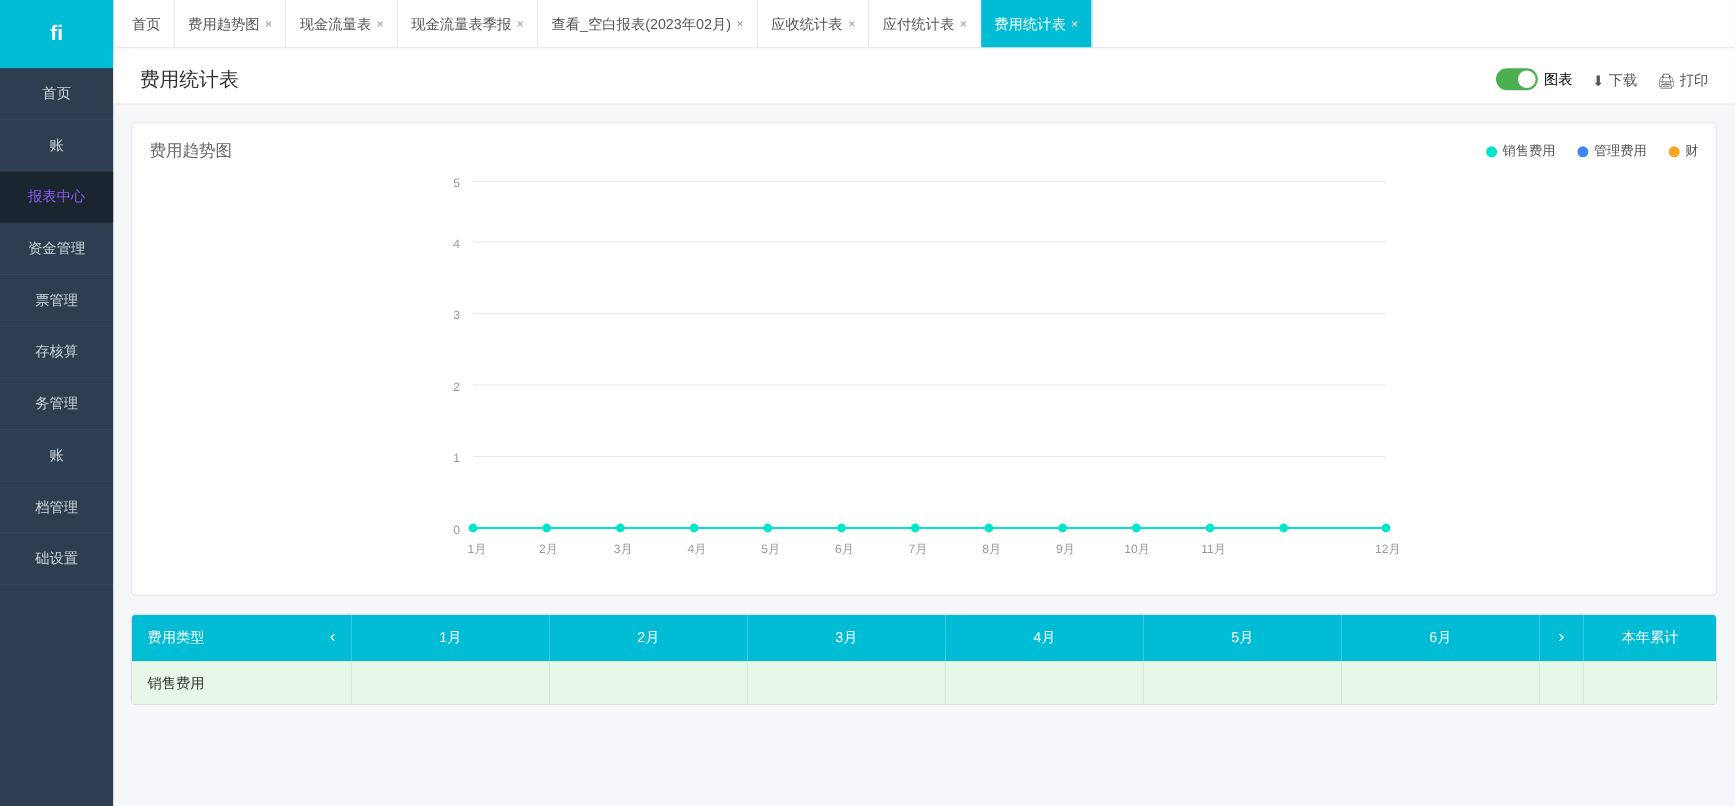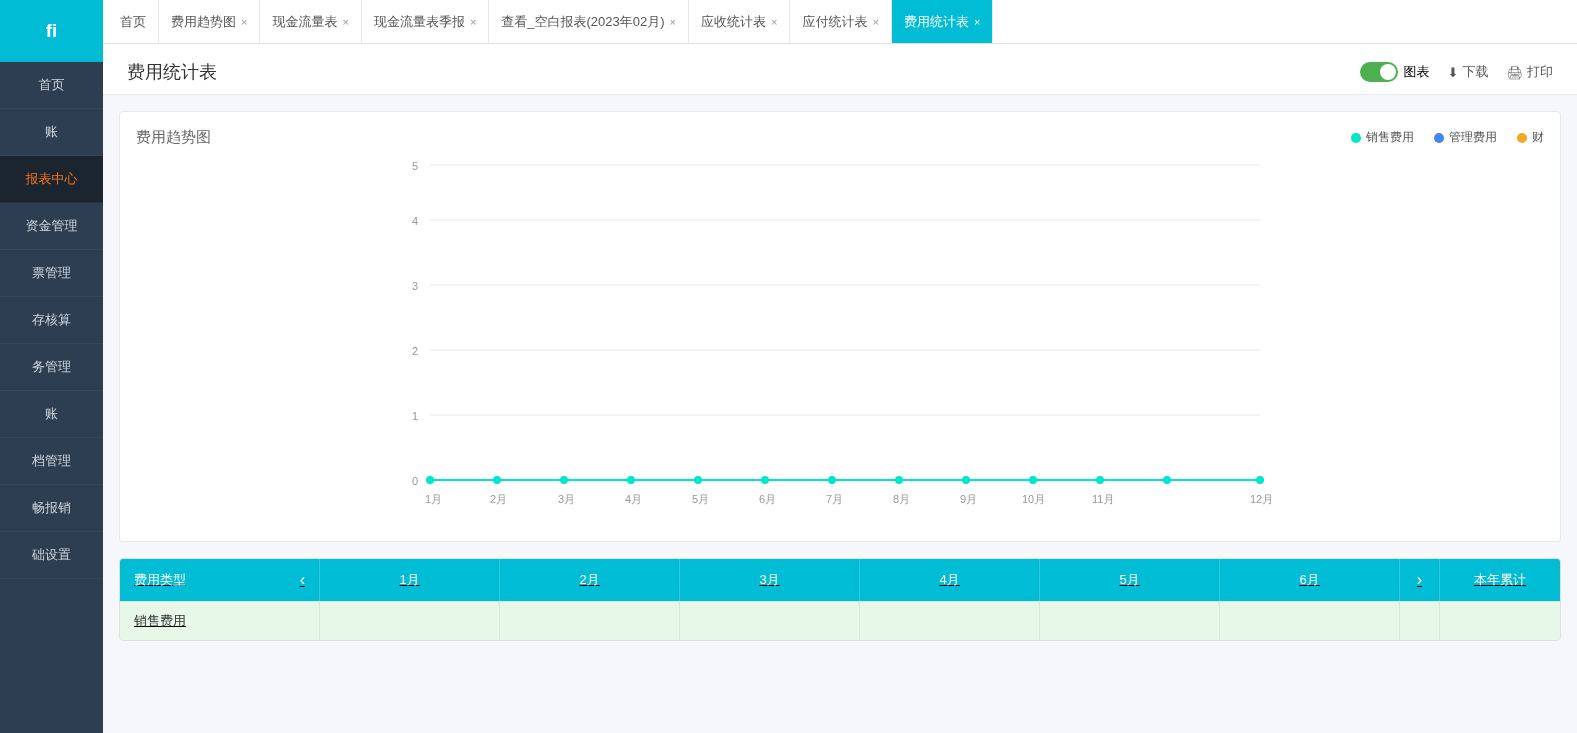--- a/index.html
+++ b/index.html
@@ -25,21 +25,21 @@
       font-weight: bold;
     }
     .sidebar-item {
       color: #cdd4db;
       padding: 14px 10px;
       cursor: pointer;
       font-size: 13px;
       text-align: center;
       border-bottom: 1px solid rgba(255,255,255,0.05);
     }
-    .sidebar-item.active { background: #1a252f; color: #f97316; }
+    .sidebar-item.active { background: #1a252f; color: #8b5cf6; }
 
     
     .main {
       flex: 1;
       display: flex;
       flex-direction: column;
       overflow: hidden;
     }
 
     
@@ -92,21 +92,21 @@
       justify-content: space-between;
       border-bottom: 1px solid #e8e8e8;
     }
     .page-title {
       font-size: 18px;
       color: #333;
       font-weight: 500;
     }
     .header-actions {
       display: flex;
-      align-items: center;
+      align-items: flex-end;
       gap: 18px;
     }
     .toggle-wrap {
       display: flex;
       align-items: center;
       gap: 6px;
     }
     .toggle {
       width: 38px;
       height: 20px;
@@ -174,21 +174,20 @@
       width: 100%;
       height: 100%;
     }
 
     
     .table-section {
       margin: 0 16px 16px;
       border-radius: 4px;
       overflow: hidden;
       border: 1px solid #e0e0e0;
-      text-decoration: underline;
     }
     .table-header {
       background: #00bcd4;
       display: grid;
       grid-template-columns: 200px 1fr 1fr 1fr 1fr 1fr 1fr 40px 120px;
       color: #fff;
       font-size: 13px;
     }
     .th {
       padding: 12px 8px;
@@ -236,21 +235,20 @@
   <div class="sidebar-logo">fi</div>
   <div class="sidebar-item">首页</div>
   <div class="sidebar-item">账</div>
   <div class="sidebar-item active">报表中心</div>
   <div class="sidebar-item">资金管理</div>
   <div class="sidebar-item">票管理</div>
   <div class="sidebar-item">存核算</div>
   <div class="sidebar-item">务管理</div>
   <div class="sidebar-item">账</div>
   <div class="sidebar-item">档管理</div>
-  <div class="sidebar-item">畅报销</div>
   <div class="sidebar-item">础设置</div>
 </div>
 
 <div class="main">
 
   <div class="tab-bar">
     <div class="tab">
       <span>首页</span>
     </div>
     <div class="tab">

